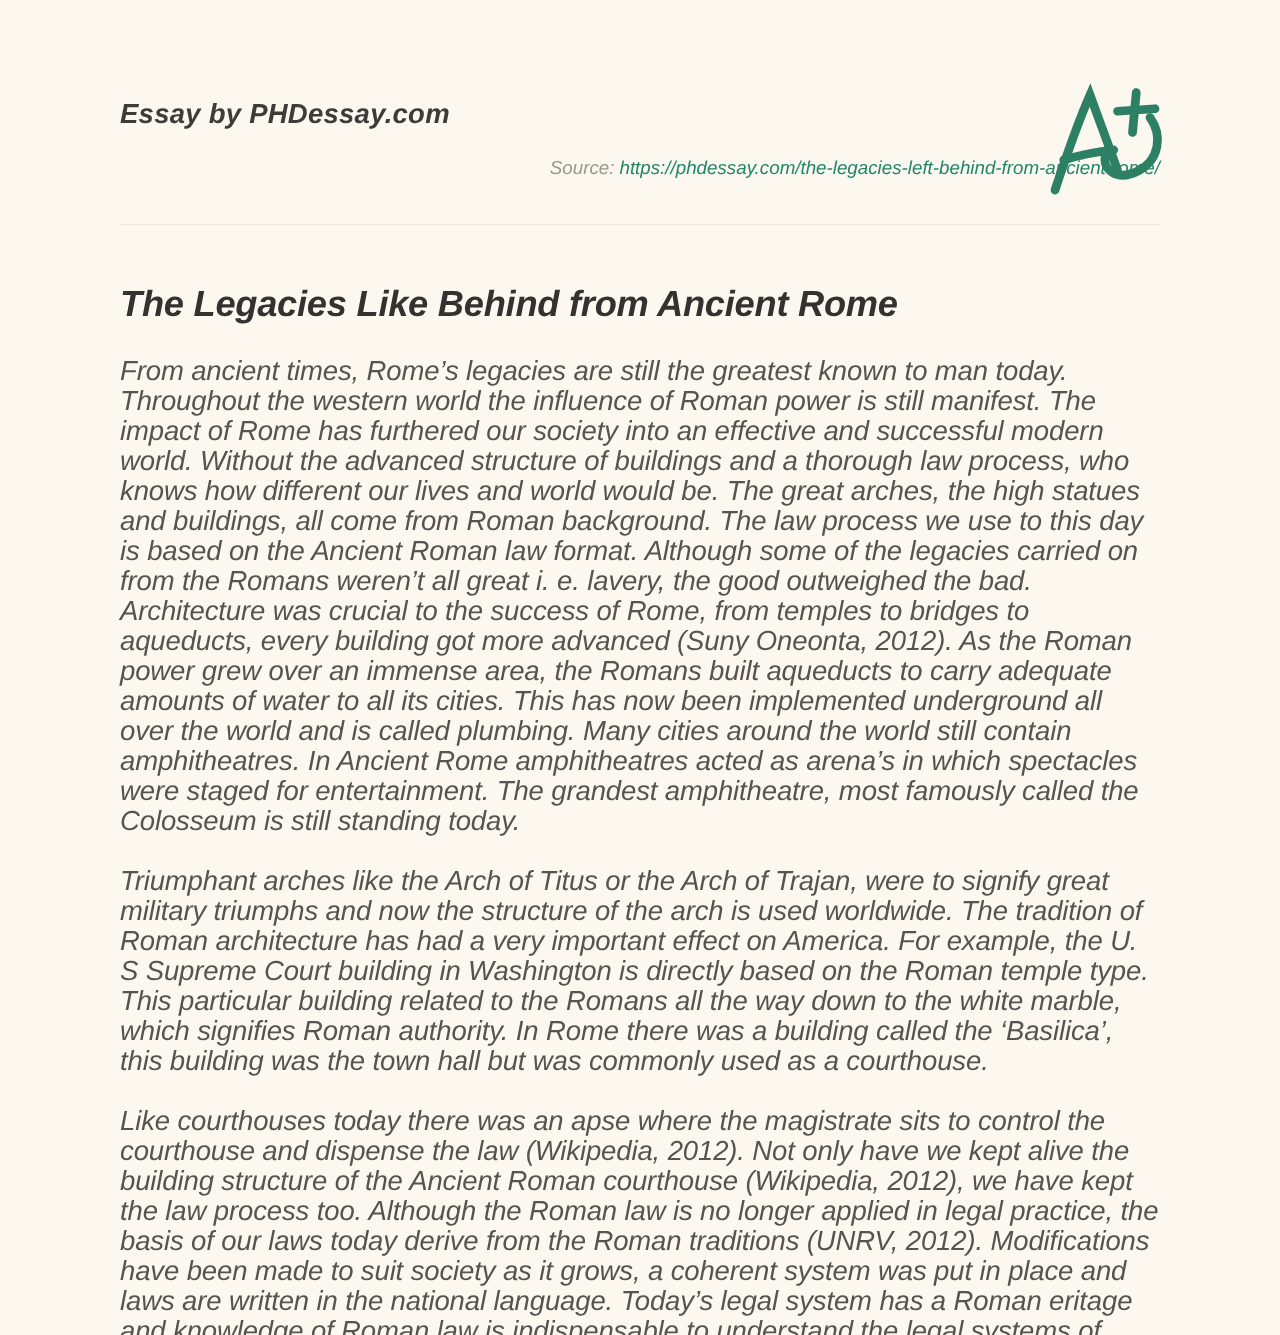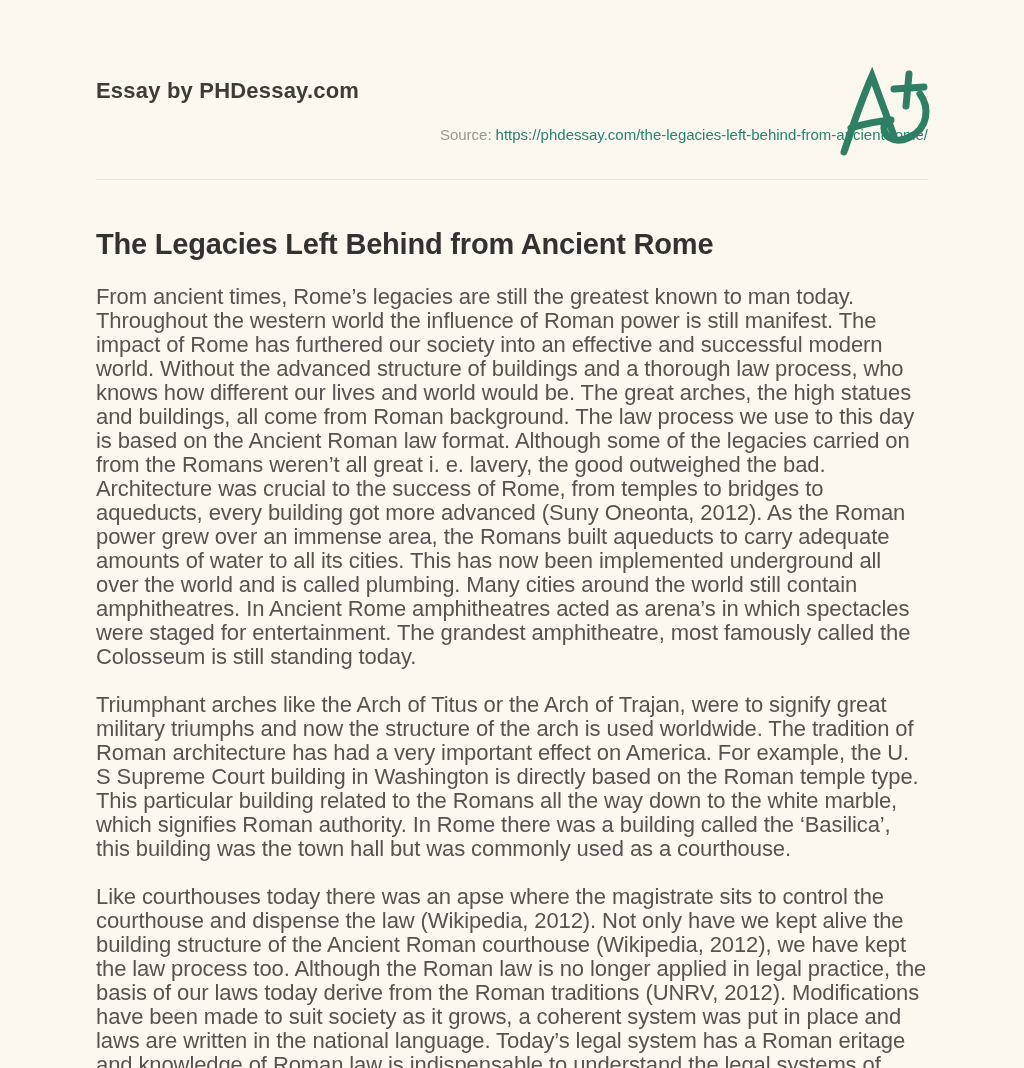--- a/index.html
+++ b/index.html
@@ -10,20 +10,21 @@
     overflow: hidden;
     background: #FCF8F0;
     font-family: "Liberation Sans", sans-serif;
     position: relative;
   }
   .page {
     position: relative;
     width: 1024px;
     height: 1068px;
     padding: 78px 96px 0 96px;
+    font-style: italic;
   }
   .byline {
     font-size: 22px;
     font-weight: bold;
     color: #3E3C39;
     letter-spacing: 0.2px;
   }
   .source-line {
     margin-top: 22px;
     font-size: 15px;
@@ -80,21 +81,21 @@
         <path d="M17 62 C 30 58, 46 55, 57 54"></path>
         <path d="M75 8 L 72 40"></path>
         <path d="M60 23 L 90 21"></path>
         <path d="M86 28 C 96 42, 94 62, 76 71 C 60 79, 46 70, 51 56"></path>
       </g>
     </svg>
   </div>
 
   <hr class="divider">
 
-  <h1 class="title">The Legacies Left Behind from Ancient Rome</h1>
+  <h1 class="title">The Legacies Like Behind from Ancient Rome</h1>
 
   <div class="essay-body">
     <p>From ancient times, Rome’s legacies are still the greatest known to man today. Throughout the western world the influence of Roman power is still manifest. The impact of Rome has furthered our society into an effective and successful modern world. Without the advanced structure of buildings and a thorough law process, who knows how different our lives and world would be. The great arches, the high statues and buildings, all come from Roman background. The law process we use to this day is based on the Ancient Roman law format. Although some of the legacies carried on from the Romans weren’t all great i. e. lavery, the good outweighed the bad. Architecture was crucial to the success of Rome, from temples to bridges to aqueducts, every building got more advanced (Suny Oneonta, 2012). As the Roman power grew over an immense area, the Romans built aqueducts to carry adequate amounts of water to all its cities. This has now been implemented underground all over the world and is called plumbing. Many cities around the world still contain amphitheatres. In Ancient Rome amphitheatres acted as arena’s in which spectacles were staged for entertainment. The grandest amphitheatre, most famously called the Colosseum is still standing today.</p>
     <p>Triumphant arches like the Arch of Titus or the Arch of Trajan, were to signify great military triumphs and now the structure of the arch is used worldwide. The tradition of Roman architecture has had a very important effect on America. For example, the U. S Supreme Court building in Washington is directly based on the Roman temple type. This particular building related to the Romans all the way down to the white marble, which signifies Roman authority. In Rome there was a building called the ‘Basilica’, this building was the town hall but was commonly used as a courthouse.</p>
     <p>Like courthouses today there was an apse where the magistrate sits to control the courthouse and dispense the law (Wikipedia, 2012). Not only have we kept alive the building structure of the Ancient Roman courthouse (Wikipedia, 2012), we have kept the law process too. Although the Roman law is no longer applied in legal practice, the basis of our laws today derive from the Roman traditions (UNRV, 2012). Modifications have been made to suit society as it grows, a coherent system was put in place and laws are written in the national language. Today’s legal system has a Roman eritage and knowledge of Roman law is indispensable to understand the legal systems of today. In Ancient Rome slavery played a big part, whether the Romans owned a slave or whether they were one themselves. Slaves were people captured in battles, which were then sold and forced to work for whoever owned them. Abandoned children were also bought up as slaves. Slaves weren’t all the same prices depending on the age or skill, some were more expensive than others, but all could be bought at the same market place. In Rome a slave is a slave for life.</p>
     <p>H</p>
   </div>
 
 </div>
 

